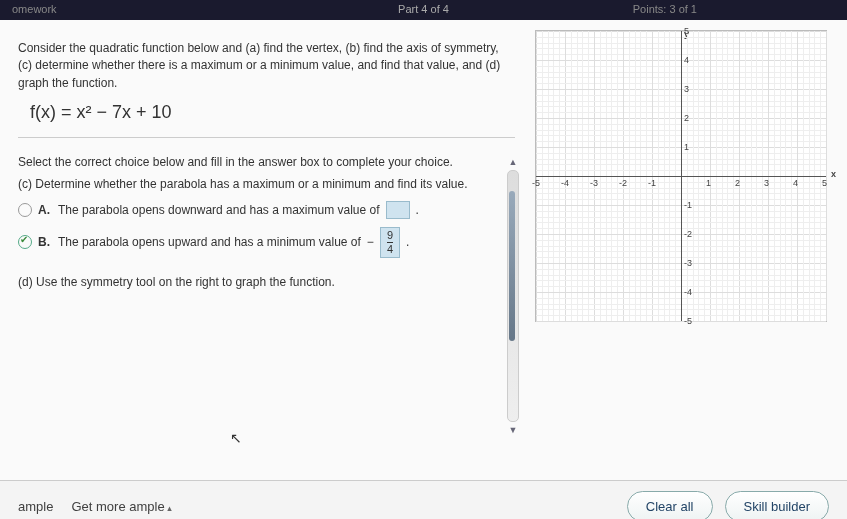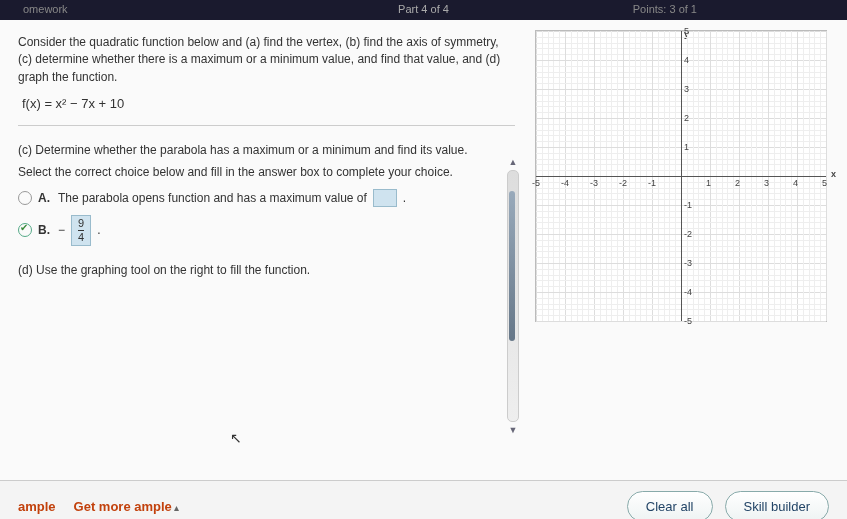--- a/index.html
+++ b/index.html
@@ -1,23 +1,23 @@
 <!DOCTYPE html>
 <html><head>
 <meta charset="utf-8">
 <style>
 body{margin:0;font-family:Arial,sans-serif;font-size:12px;color:#333;background:#e8e8e8}
 .top{background:#1a1a2e;color:#aaa;font-size:11px;padding:3px 0;text-align:center;position:relative;height:14px}
-.top .left{position:absolute;left:23px;color:#888}
+.top .left{position:absolute;left:12px;color:#888}
 .top .right{position:absolute;right:150px;color:#888}
 .main{display:flex;background:#fafafa;min-height:460px}
-.left-panel{flex:1;padding:14px 12px 14px 18px;position:relative}
+.left-panel{flex:1;padding:20px 12px 14px 18px;position:relative}
 .right-panel{width:300px;padding:10px 20px 10px 0;position:relative}
 .problem-text{line-height:1.45;font-size:12px;color:#333}
-.formula{margin:10px 4px 14px;font-size:13px}
+.formula{margin:10px 12px 14px;font-size:18px}
 hr.sep{border:none;border-top:1px solid #ccc;margin:4px 0 16px;position:relative}
 hr.sep::after{content:"•••";position:absolute;left:46%;top:-8px;background:#fafafa;color:#bbb;letter-spacing:1px;font-size:9px;padding:0 6px;border:1px solid #ccc;border-radius:7px}
 .section{margin-top:4px;font-size:12px;line-height:1.45}
 .hint{color:#444;font-size:12px}
 .choice{margin:8px 0;display:flex;align-items:center;gap:6px}
 .radio{width:12px;height:12px;border:1px solid #999;border-radius:50%;display:inline-block;position:relative;flex-shrink:0}
 .radio.checked{border-color:#5a8}
 .radio.checked::after{content:"✔";color:#3a8a3a;font-size:10px;position:absolute;left:1px;top:-2px}
 .opt-label{font-weight:bold;margin-right:2px}
 .ans-box{display:inline-block;width:22px;height:16px;background:#cfe3ef;border:1px solid #9bc;vertical-align:middle}
@@ -30,61 +30,62 @@
 .graph-btn .mini::before{left:13px;top:2px;width:1px;height:24px}
 .graph-btn .mini::after{top:13px;left:2px;height:1px;width:24px}
 .scroll{position:absolute;right:8px;top:150px;width:10px;height:250px;background:linear-gradient(#ddd,#eee);border:1px solid #ccc;border-radius:5px}
 .scroll .thumb{position:absolute;left:1px;top:20px;width:6px;height:150px;background:linear-gradient(#9ab,#678);border-radius:3px}
 .scroll .arr{position:absolute;left:0;width:10px;text-align:center;font-size:9px;color:#667}
 .graph{width:290px;height:290px;background:#fff;border:1px solid #bbb;position:relative;margin-left:auto}
 .grid-v,.grid-h{position:absolute;background:#ddd}
 .axis{position:absolute;background:#555}
 .lbl{position:absolute;font-size:9px;color:#444}
 .footer{display:flex;align-items:center;padding:10px 18px;background:#f4f4f4;border-top:1px solid #ccc}
-.footer .link{color:#c2410c;font-weight:bold;font-size:13px;margin-right:18px;cursor:pointer}
+.footer .link{color:#404040;font-weight:normal;font-size:13px;margin-right:18px;cursor:pointer}
 .footer .link.sub::after{content:" ▴";font-size:9px;color:#666}
 .spacer{flex:1}
 .btn{border:1px solid #8aa;background:linear-gradient(#fff,#eef3f3);color:#246;padding:7px 18px;border-radius:16px;font-size:13px;margin-left:12px;cursor:pointer}
 .cursor{position:absolute;left:230px;top:410px;font-size:14px;color:#333;pointer-events:none}
 </style>
 </head>
 <body>
 
 <div class="top">
   <span class="left">omework</span>
   <span>Part 4 of 4</span>
   <span class="right">Points: 3 of 1</span>
 </div>
 
 <div class="main">
   <div class="left-panel">
     <div class="problem-text">Consider the quadratic function below and (a) find the vertex, (b) find the axis of symmetry, (c) determine whether there is a maximum or a minimum value, and find that value, and (d) graph the function.</div>
     <div class="formula">f(x) = x² − 7x + 10</div>
     <hr class="sep">
+    <div class="section">Select the correct choice below and fill in the answer box to complete your choice.</div>
     <div class="section">(c) Determine whether the parabola has a maximum or a minimum and find its value.</div>
-    <div class="section">Select the correct choice below and fill in the answer box to complete your choice.</div>
 
     <div class="choice">
       <span class="radio"></span>
       <span class="opt-label">A.</span>
-      <span>The parabola opens function and has a maximum value of</span>
+      <span>The parabola opens downward and has a maximum value of</span>
       <span class="ans-box"></span>.
     </div>
 
     <div class="choice">
       <span class="radio checked"></span>
       <span class="opt-label">B.</span>
+      <span>The parabola opens upward and has a minimum value of</span>
       <span>−</span>
       <span class="frac">
         <span class="num">9</span>
         <span class="den">4</span>
       </span>.
     </div>
 
-    <div class="section" style="margin-top:16px">(d) Use the graphing tool on the right to fill the function.</div>
+    <div class="section" style="margin-top:16px">(d) Use the symmetry tool on the right to graph the function.</div>
 
     <div class="scroll">
       <div class="arr" style="top:-14px">▲</div>
       <div class="thumb"></div>
       <div class="arr" style="bottom:-14px">▼</div>
     </div>
     <div class="cursor">↖</div>
   </div>
 
   <div class="right-panel">

